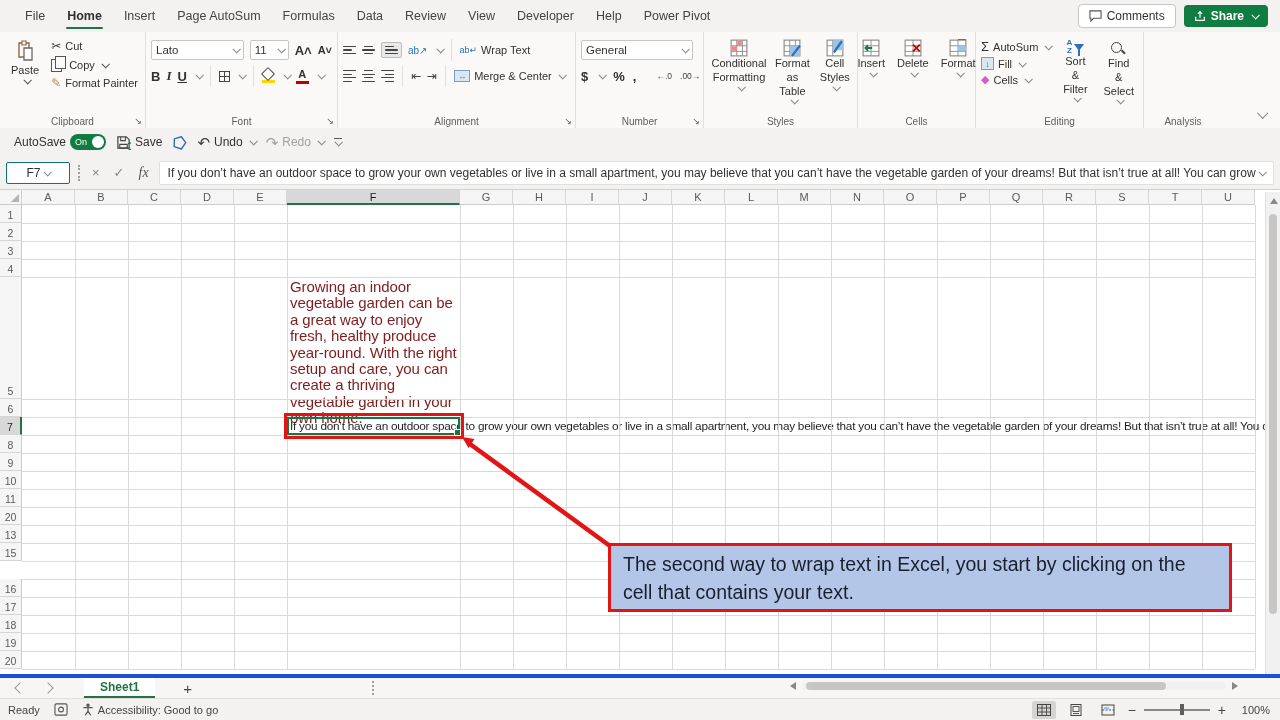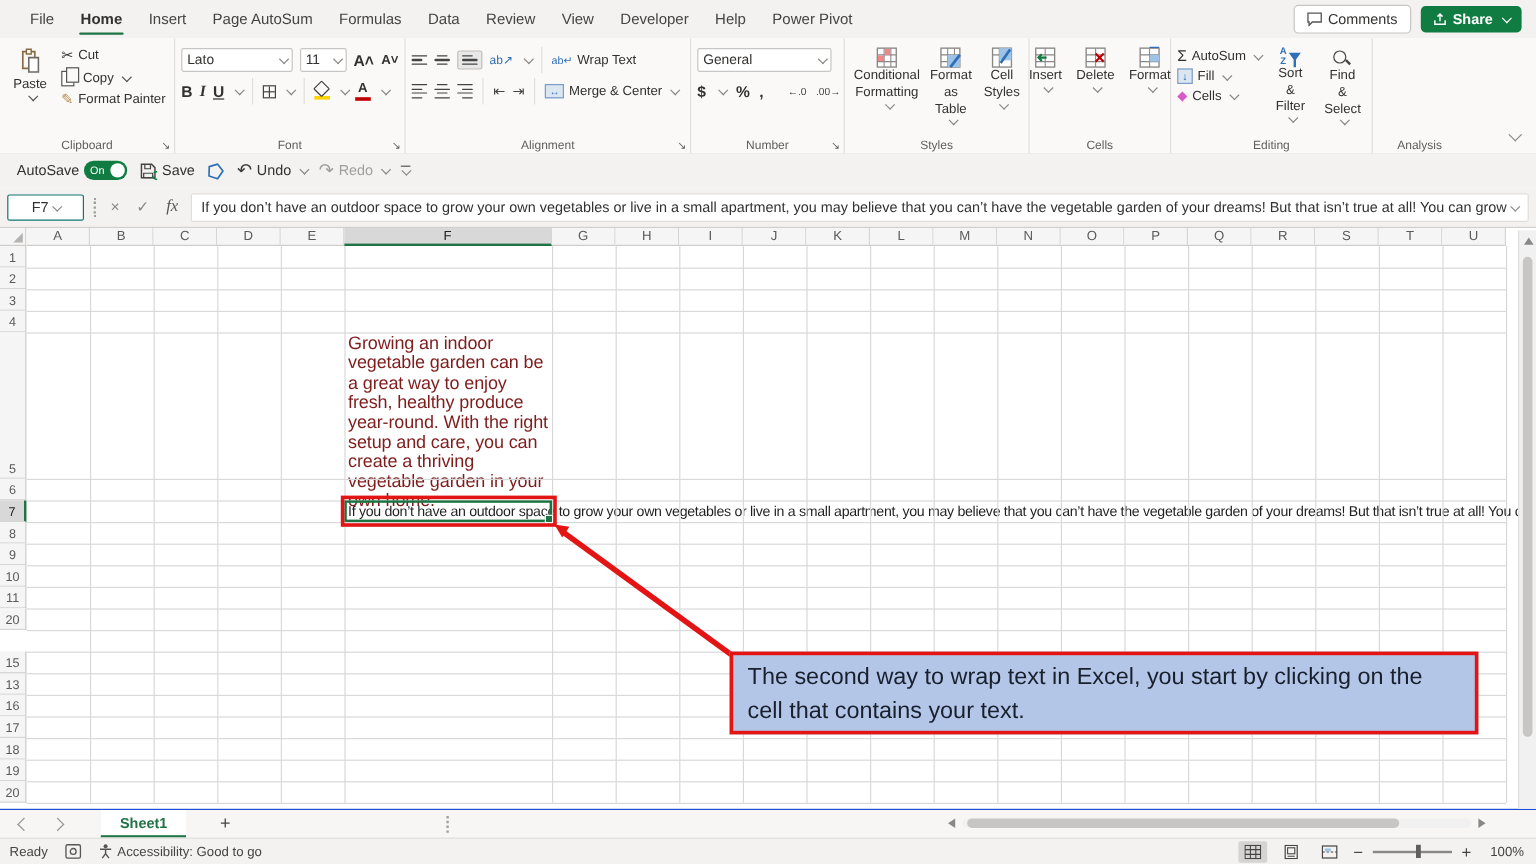--- a/index.html
+++ b/index.html
@@ -98,21 +98,21 @@
   .vscroll{position:absolute;right:0;top:192px;width:14px;height:482px;background:#f1f1f1;border-left:1px solid #e1dfdd;z-index:4}
   .vthumb{position:absolute;left:3px;top:22px;width:8px;height:400px;background:#c8c6c4;border-radius:4px}
   .sarrow{position:absolute;left:4px;width:0;height:0;border-left:4px solid transparent;border-right:4px solid transparent}
   .up{top:6px;border-bottom:6px solid #8a8886}
   
   .redbox{position:absolute;left:284px;top:413px;width:180px;height:26px;border:3px solid #e21414;box-sizing:border-box;z-index:6}
   .callout{position:absolute;left:608px;top:543px;width:624px;height:69px;background:#b4c6e7;border:3px solid #e21414;
     box-sizing:border-box;z-index:6;display:flex;align-items:center;padding:2px 12px;font-size:19.5px;line-height:28px;color:#18202e}
   .arrowsvg{position:absolute;left:0;top:0;width:1280px;height:720px;z-index:5;pointer-events:none}
   
-  .sheetbar{position:absolute;left:0;top:674px;width:1280px;height:24px;background:#f7f6f5;border-top:1px solid #1d4ed8;
+  .sheetbar{position:absolute;left:0;top:674px;width:1280px;height:24px;background:#f7f6f5;border-top:4px solid #1d4ed8;
     display:flex;align-items:center;box-sizing:border-box}
   .snav{width:7px;height:7px;border-left:1.6px solid #9a9896;border-bottom:1.6px solid #9a9896;display:inline-block}
   .snav.l{transform:rotate(45deg);margin-left:16px}
   .snav.r{transform:rotate(-135deg);margin-left:20px}
   .sheettab{margin-left:32px;height:100%;background:#fff;display:flex;align-items:center;padding:0 16px;
     font-size:12px;font-weight:700;color:#217346;border-bottom:2.5px solid #217346;box-sizing:border-box}
   .addsheet{margin-left:28px;font-size:15px;color:#444}
   .hdots{height:14px;border-left:2px dotted #a19f9d;margin-left:180px}
   .hscroll{position:absolute;left:788px;top:680px;width:452px;height:12px;display:flex;align-items:center}
   .htrack{position:absolute;left:14px;right:14px;top:2px;height:8px;background:#f1f1f1;border-radius:4px}
@@ -513,21 +513,21 @@
       <div class="rhdr" style="top: 51px; height: 18px;">3</div>
       <div class="rhdr" style="top: 69px; height: 18px;">4</div>
       <div class="rhdr" style="top: 87px; height: 122px;">5</div>
       <div class="rhdr" style="top: 209px; height: 18px;">6</div>
       <div class="rhdr sel" style="top: 227px; height: 18px;">7</div>
       <div class="rhdr" style="top: 245px; height: 18px;">8</div>
       <div class="rhdr" style="top: 263px; height: 18px;">9</div>
       <div class="rhdr" style="top: 281px; height: 18px;">10</div>
       <div class="rhdr" style="top: 299px; height: 18px;">11</div>
       <div class="rhdr" style="top: 317px; height: 18px;">20</div>
-      <div class="rhdr" style="top: 335px; height: 18px; margin-top: 36px;">13</div>
+      <div class="rhdr" style="top: 335px; height: 18px;">13</div>
       <div class="rhdr" style="top: 353px; height: 18px;">14</div>
       <div class="rhdr" style="top: 353px; height: 18px;">15</div>
       <div class="rhdr" style="top: 389px; height: 18px;">16</div>
       <div class="rhdr" style="top: 407px; height: 18px;">17</div>
       <div class="rhdr" style="top: 425px; height: 18px;">18</div>
       <div class="rhdr" style="top: 443px; height: 18px;">19</div>
       <div class="rhdr" style="top: 461px; height: 18px;">20</div>
     </div>
   <div class="cells" id="cells">
     <div class="f5text">Growing an indoor vegetable garden can be a great way to enjoy fresh, healthy produce year-round. With the right setup and care, you can create a thriving vegetable garden in your own home.</div>

